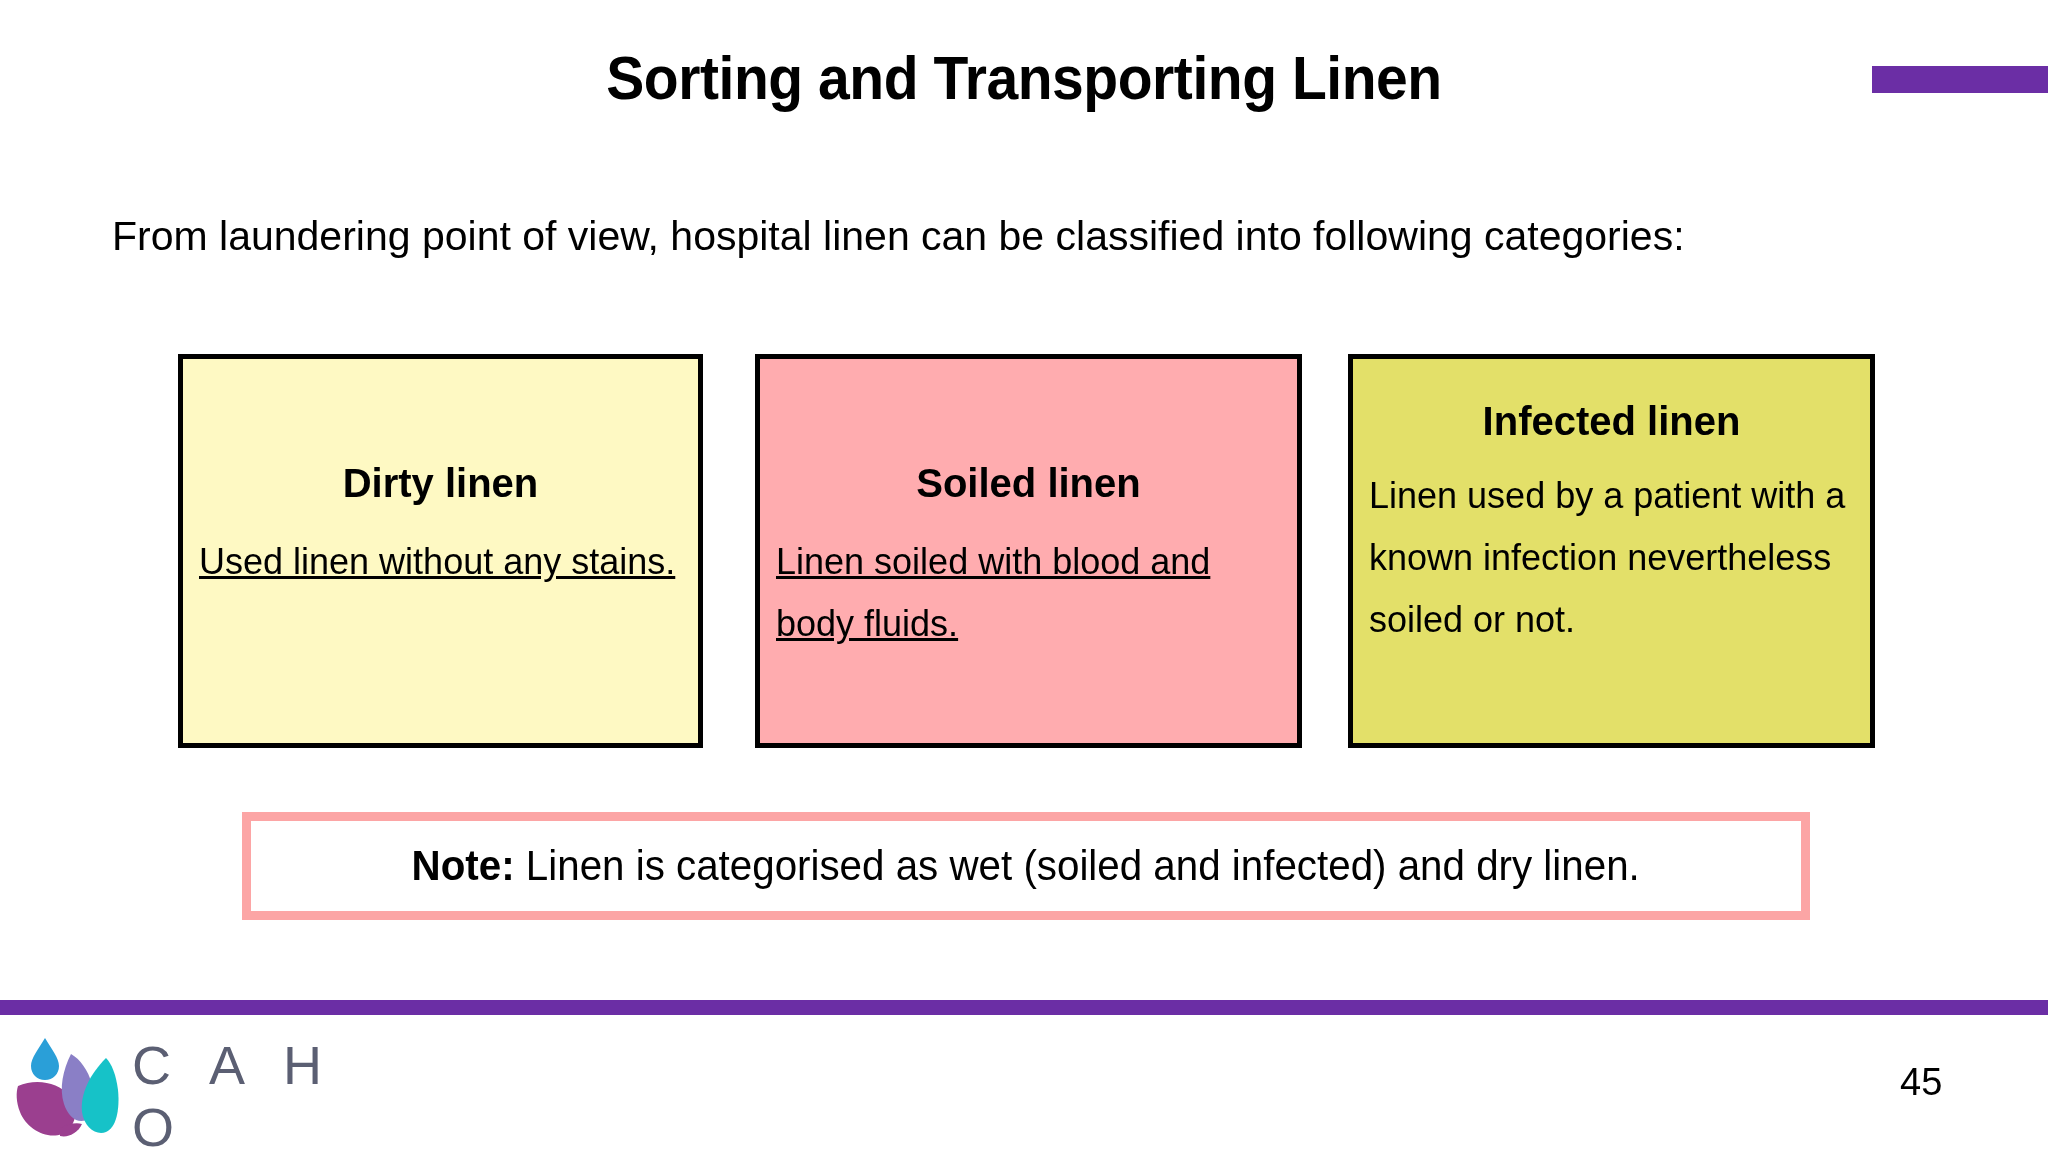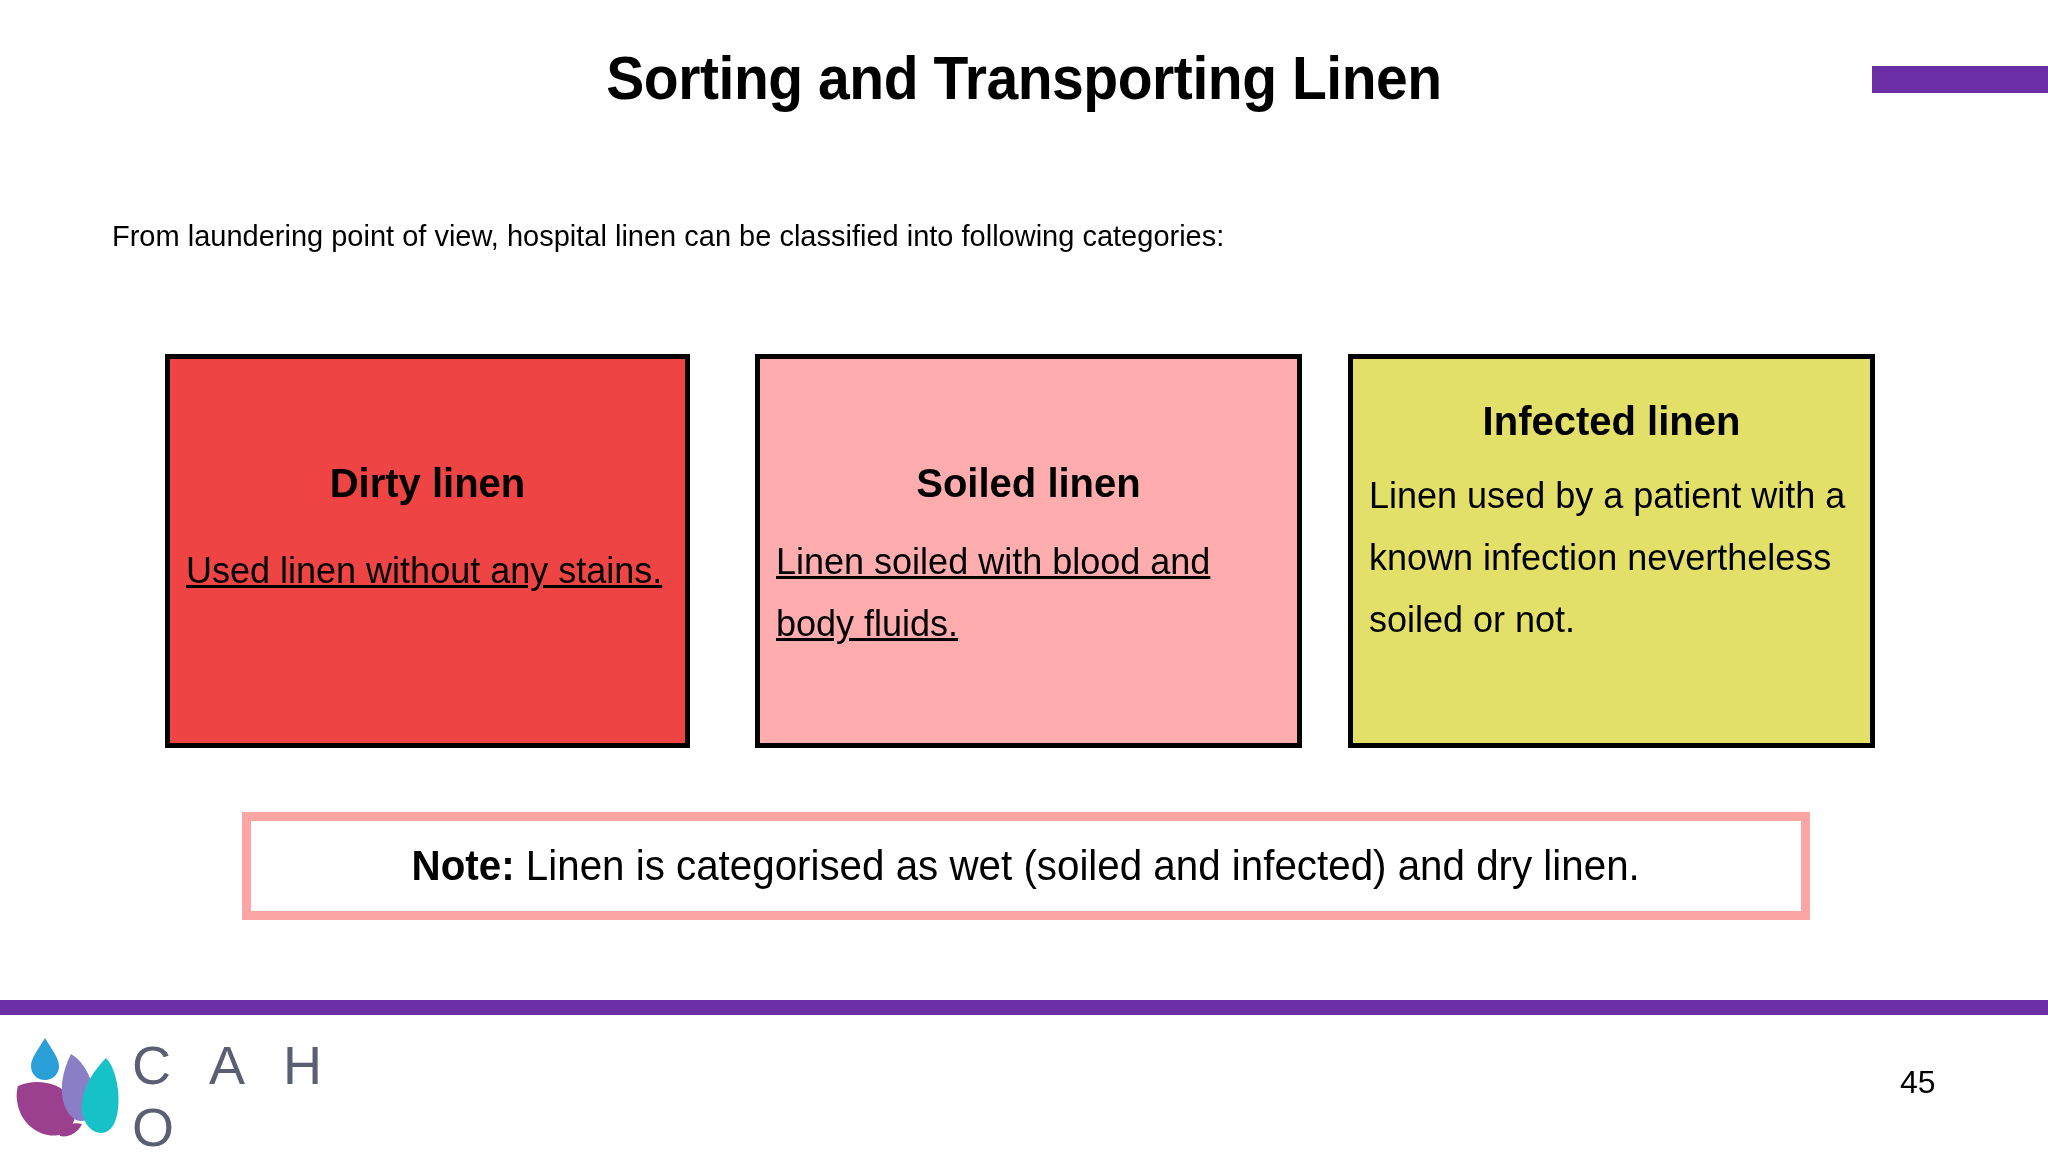--- a/index.html
+++ b/index.html
@@ -48,21 +48,21 @@
     transform-origin: center top;
     white-space: nowrap;
   }
 
   
   .intro-line {
     position: absolute;
     left: 112px;
     top: 210px;
     width: 1860px;
-    font-size: 29px;
+    font-size: 41px;
     line-height: 52px;
     color: #000000;
     white-space: nowrap;
   }
 
   
   .cards-row {
     position: absolute;
     left: 165px;
     top: 354px;
@@ -73,21 +73,21 @@
     position: absolute;
     top: 0;
     height: 394px;
     box-sizing: border-box;
     border: 5px solid #000000;
     padding: 0 16px;
     display: flex;
     flex-direction: column;
     justify-content: flex-start;
   }
-  .card-1 { left: 0px;    width: 525px; background: #ef4444; gap: 9px; }
+  .card-1 { left: 13px;    width: 525px; background: #fef9c3; }
   .card-2 { left: 590px;  width: 547px; background: #ffacaf; }
   .card-3 { left: 1183px; width: 527px; background: #e3e069; }
 
   .card-title {
     text-align: center;
     font-weight: 700;
     font-size: 40px;
     line-height: 48px;
     color: #000000;
   }
@@ -167,21 +167,21 @@
     color: #5b5f73;
     font-weight: 400;
   }
 
   .page-number {
     position: absolute;
     left: 1900px;
     top: 1060px;
     width: 90px;
     text-align: left;
-    font-size: 32px;
+    font-size: 38px;
     line-height: 44px;
     color: #000000;
   }
 </style>
 </head>
 <body>
 
 <div id="slide">
 
   <div class="top-accent"></div>

